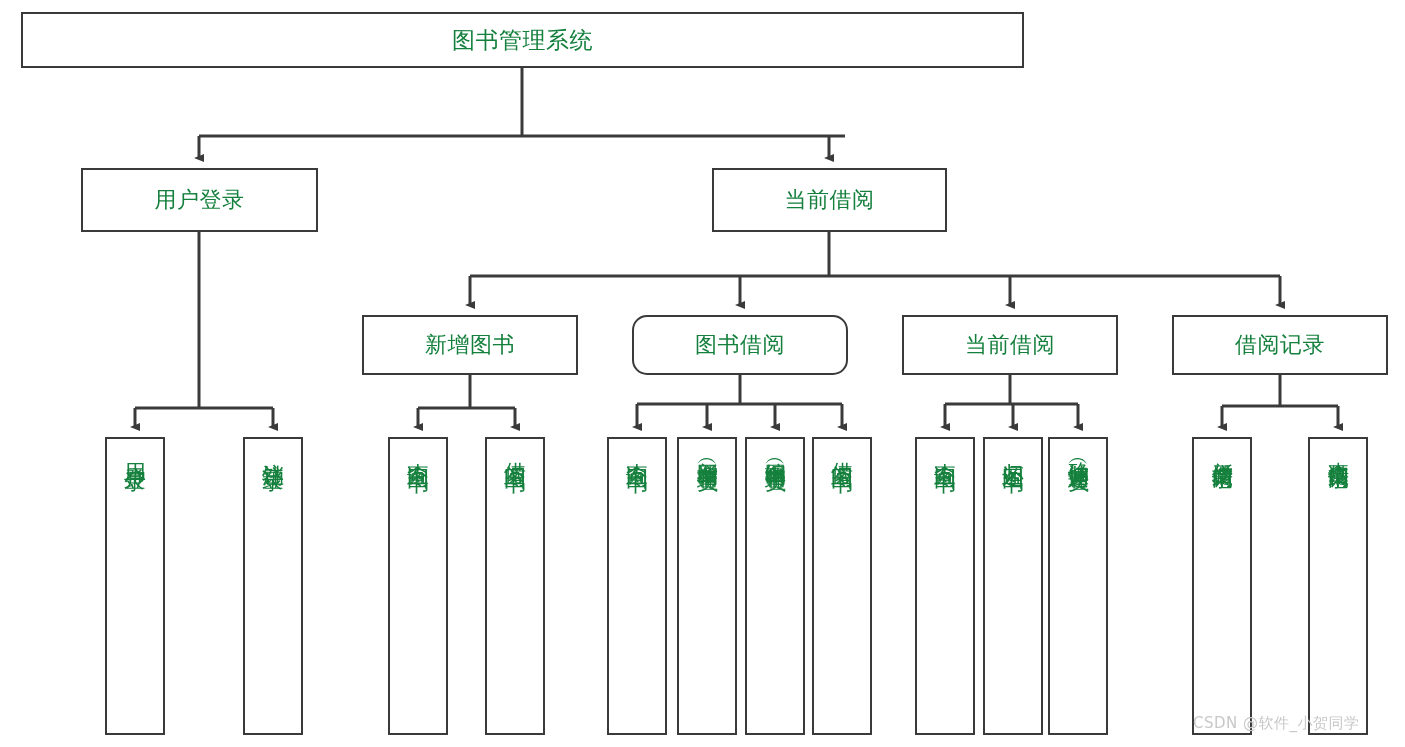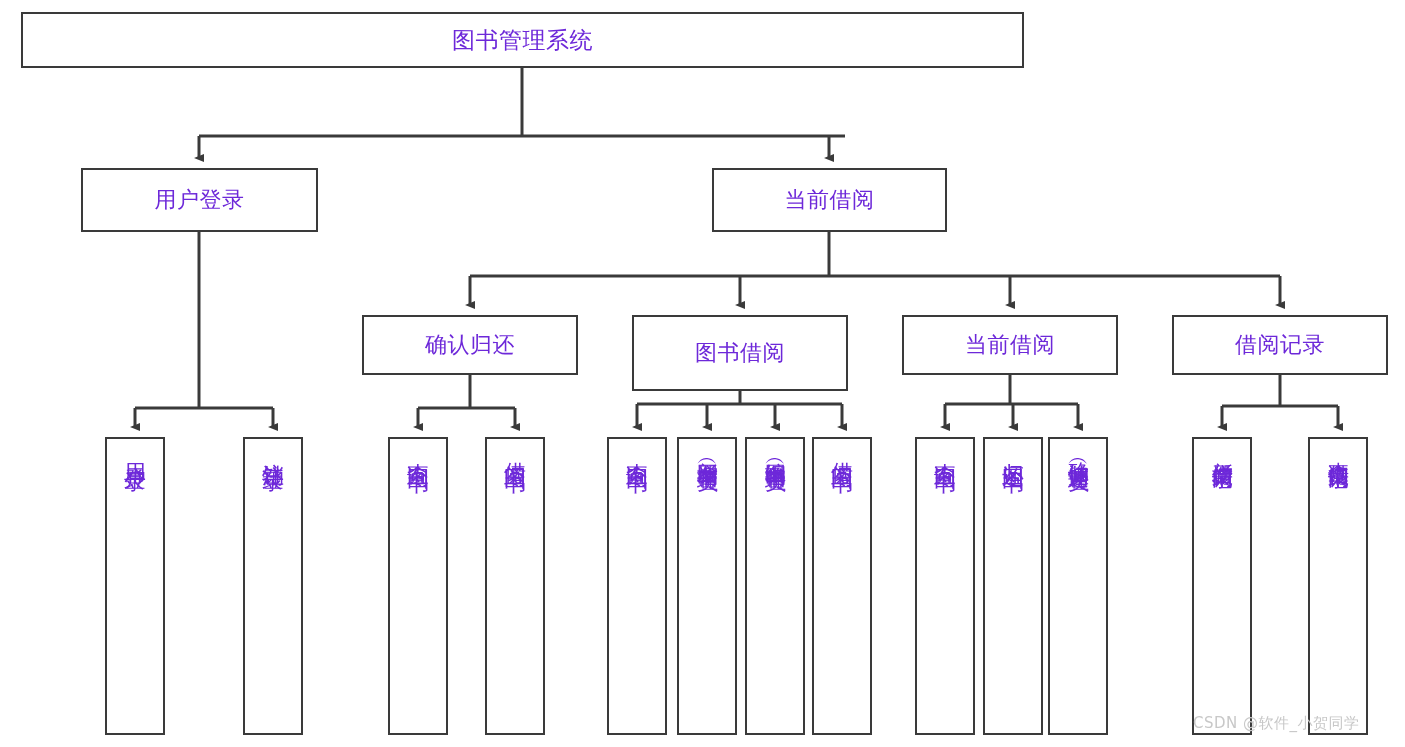--- a/index.html
+++ b/index.html
@@ -7,21 +7,21 @@
   #stage{position:relative;width:1405px;height:747px;background:#ffffff;overflow:hidden;}
   svg.edges{position:absolute;left:0;top:0;width:1405px;height:747px;pointer-events:none;}
   .node{
     position:absolute;
     box-sizing:border-box;
     background:#ffffff;
     border:2px solid #3a3a3a;
     display:flex;
     align-items:center;
     justify-content:center;
-    color:#6d28d9;
+    color:#15803d;
   }
   .node .lbl{
     display:block;
     text-align:center;
     line-height:1.08;
     letter-spacing:0.5px;
   }
   
   .node.h .lbl{font-size:22px;}
   .node.root .lbl{font-size:23px;}
@@ -106,23 +106,23 @@
   </div>
 
   <div class="node h" style="left:81px;top:168px;width:237px;height:64px;">
     <span class="lbl">用户登录</span>
   </div>
   <div class="node h" style="left:712px;top:168px;width:235px;height:64px;">
     <span class="lbl">当前借阅</span>
   </div>
 
   <div class="node h" style="left:362px;top:315px;width:216px;height:60px;">
-    <span class="lbl">确认归还</span>
+    <span class="lbl">新增图书</span>
   </div>
-  <div class="node h" style="left:632px;top:315px;width:216px;height:76px;">
+  <div class="node h" style="left:632px;top:315px;width:216px;height:60px;border-radius:15px;">
     <span class="lbl">图书借阅</span>
   </div>
   <div class="node h" style="left:902px;top:315px;width:216px;height:60px;">
     <span class="lbl">当前借阅</span>
   </div>
   <div class="node h" style="left:1172px;top:315px;width:216px;height:60px;">
     <span class="lbl">借阅记录</span>
   </div>
 
   <div class="node v" style="left:105px;top:437px;width:60px;height:298px;">

